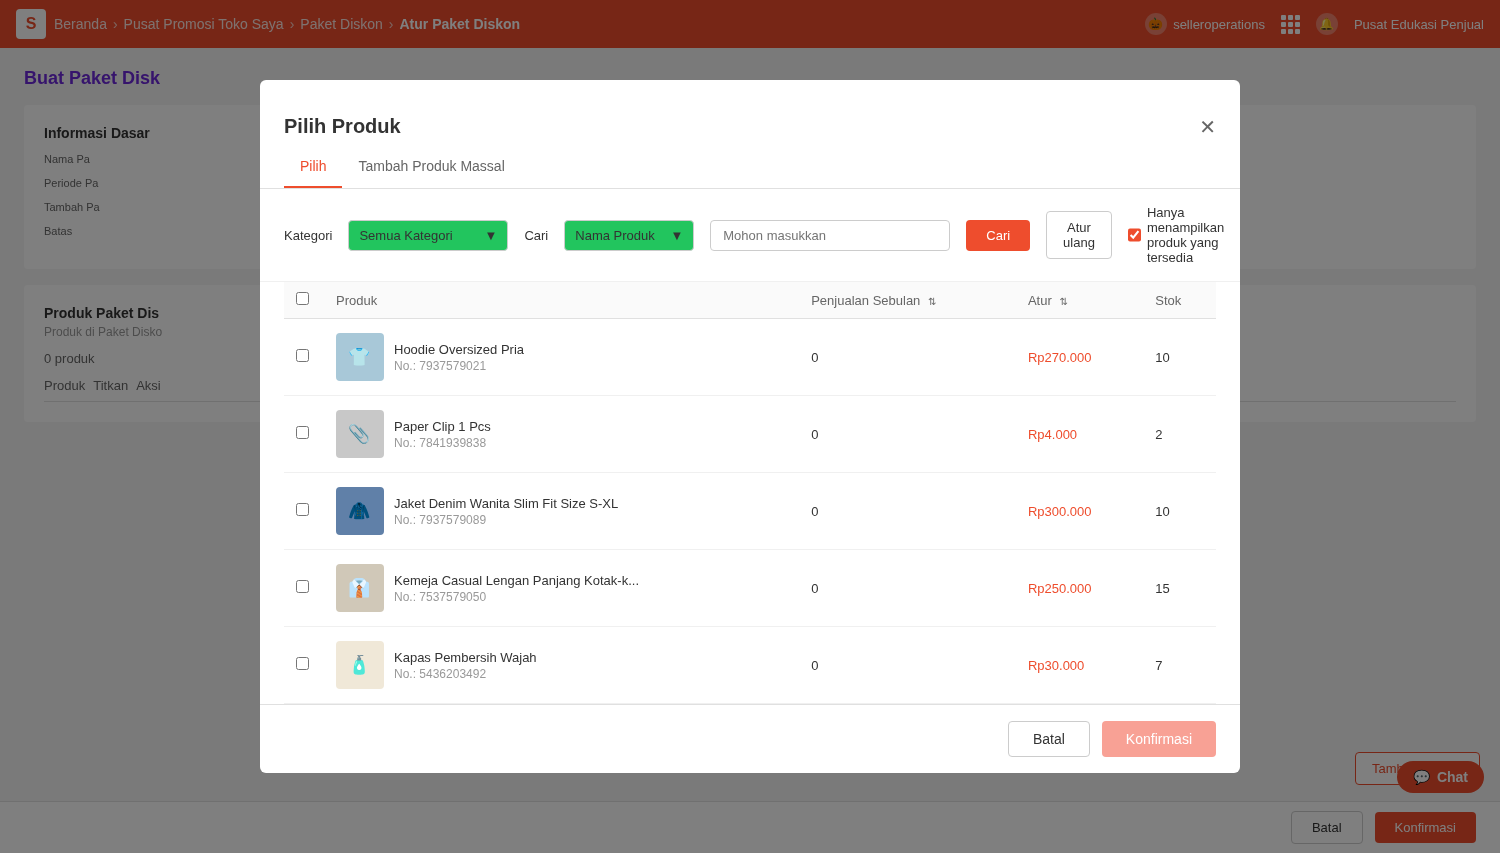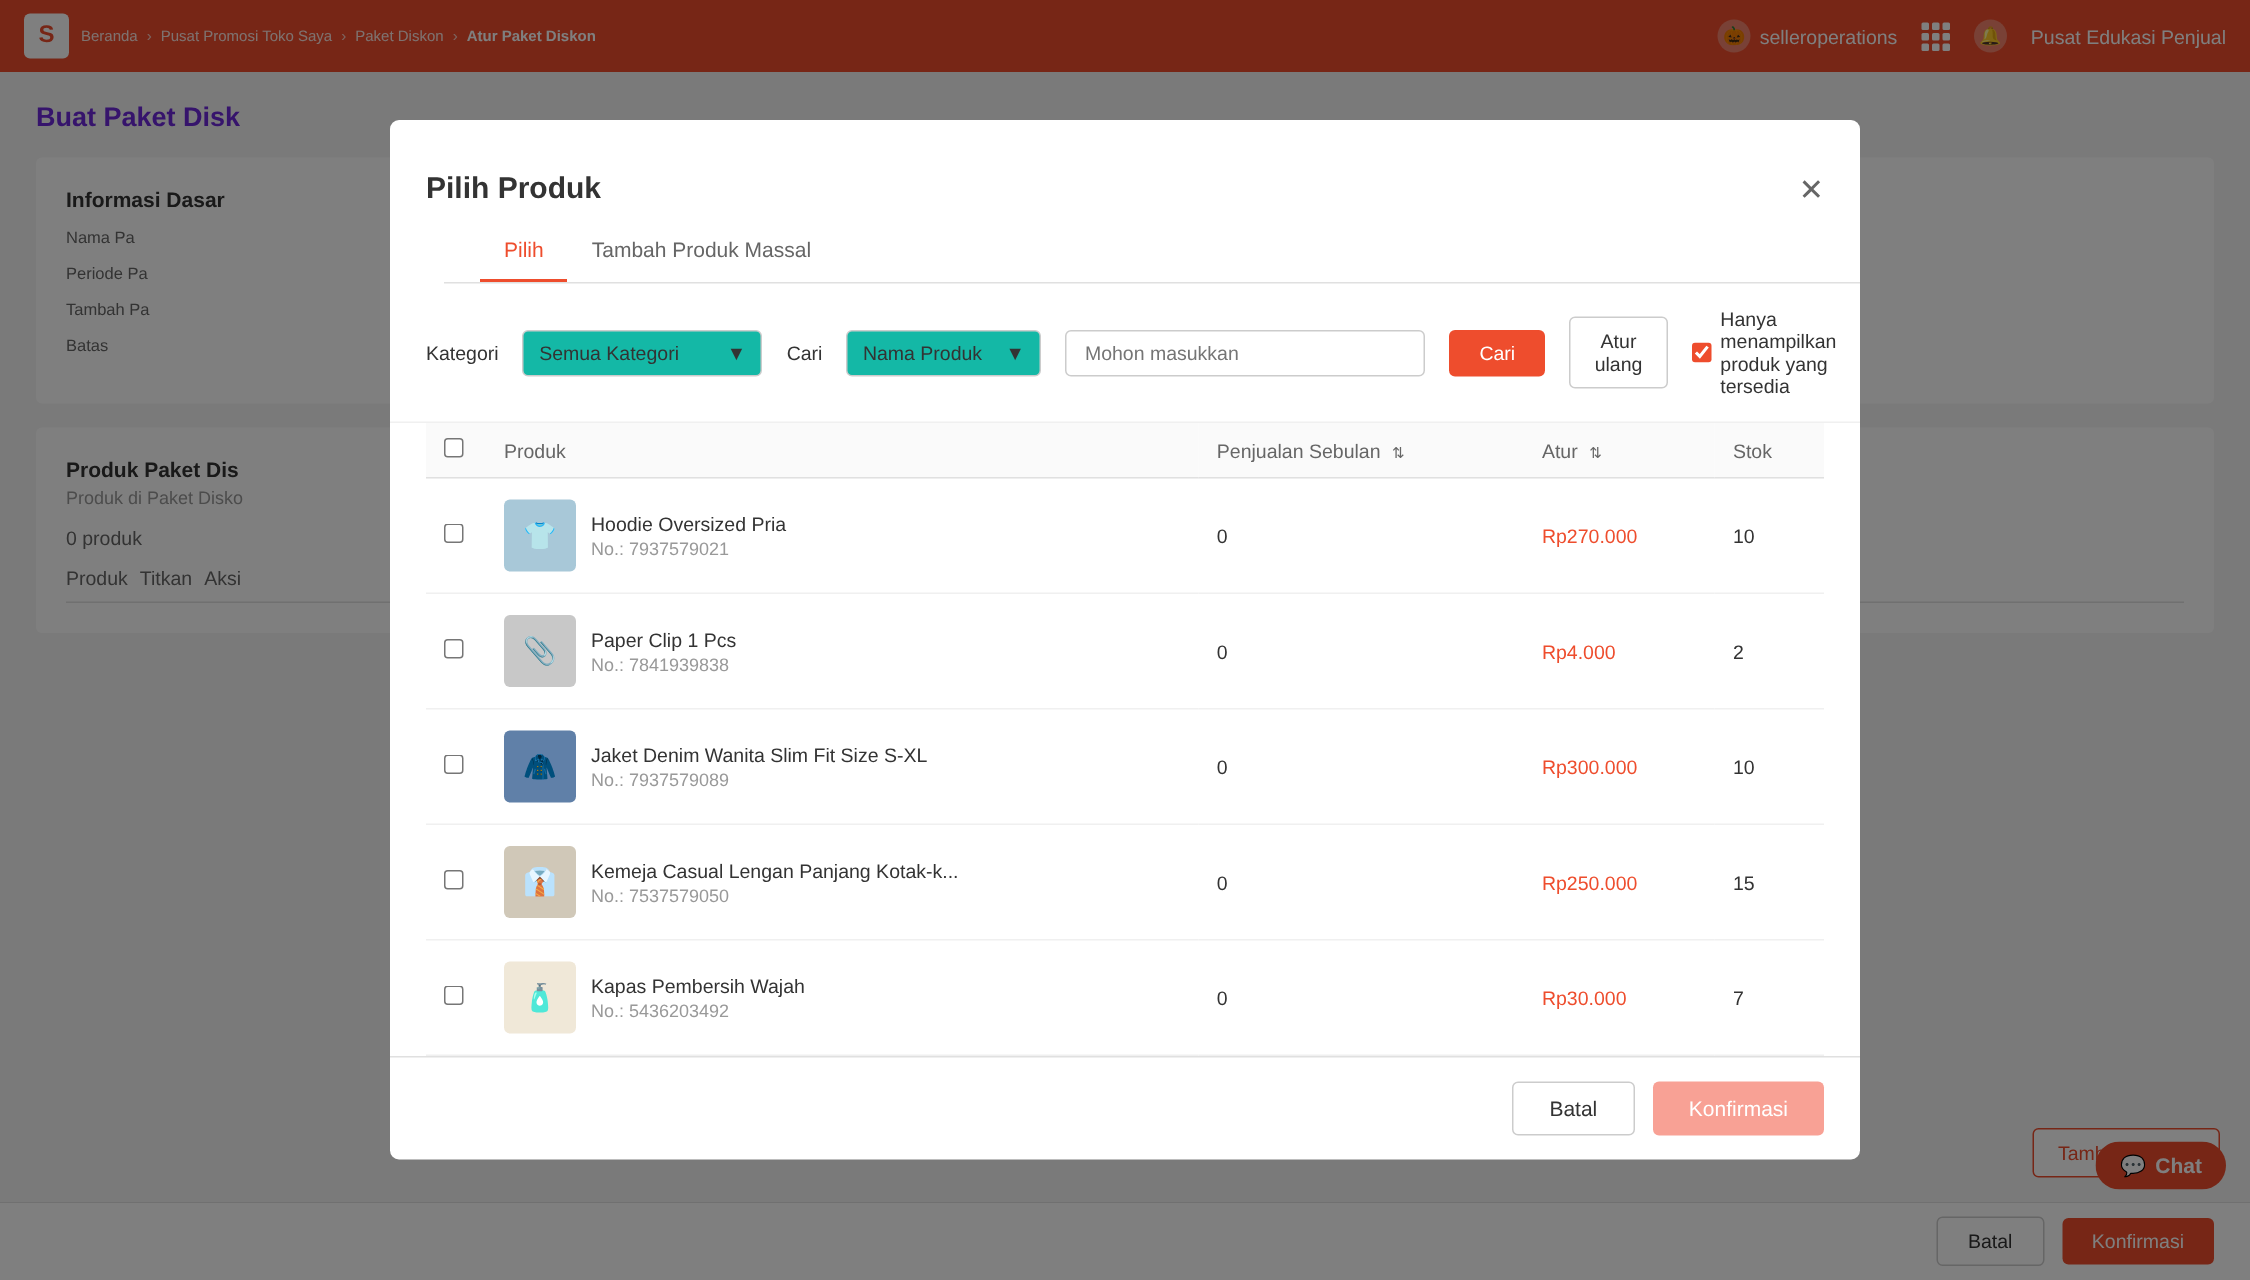--- a/index.html
+++ b/index.html
@@ -18,21 +18,21 @@
     }
     .topnav-logo {
       width: 30px; height: 30px;
       background: white;
       border-radius: 4px;
       display: flex; align-items: center; justify-content: center;
       font-weight: bold; color: #ee4d2d; font-size: 16px;
       flex-shrink: 0;
     }
     .breadcrumb {
-      display: flex; align-items: center; gap: 6px; color: white; font-size: 10px; text-align: right;
+      display: flex; align-items: center; gap: 6px; color: white; font-size: 14px; text-align: right;
     }
     .breadcrumb span { opacity: 0.85; }
     .breadcrumb .bold { font-weight: 600; opacity: 1; }
     .breadcrumb .sep { opacity: 0.7; }
     .topnav-right { margin-left: auto; display: flex; align-items: center; gap: 16px; }
     .topnav-user { display: flex; align-items: center; gap: 6px; color: white; font-size: 13px; }
     .topnav-icon { width: 22px; height: 22px; background: rgba(255,255,255,0.3); border-radius: 50%; display: flex; align-items: center; justify-content: center; font-size: 12px; }
     .grid-icon { display: grid; grid-template-columns: repeat(3,5px); gap: 2px; }
     .grid-dot { width: 5px; height: 5px; background: white; border-radius: 1px; }
 
@@ -100,21 +100,20 @@
       display: flex; align-items: center; justify-content: space-between; margin-top: 15px;
     }
     .modal-title { font-size: 20px; font-weight: 600; color: #333; }
     .modal-close { background: none; border: none; font-size: 20px; cursor: pointer; color: #666; line-height: 1; }
 
     .modal-tabs {
       display: flex; gap: 0;
       padding: 0 24px;
       border-bottom: 1px solid #e0e0e0;
       margin-top: 8px;
-      margin-left: 36px;
     }
     .tab {
       padding: 12px 16px;
       font-size: 14px;
       cursor: pointer;
       color: #666;
       border-bottom: 2px solid transparent;
     }
     .tab.active { color: #ee4d2d; border-bottom-color: #ee4d2d; font-weight: 500; }
 
@@ -126,21 +125,21 @@
       border-bottom: 1px solid #f0f0f0;
     }
     .filter-label { font-size: 13px; color: #333; }
     .filter-select {
       display: flex; align-items: center; gap: 6px;
       border: 1px solid #ccc; border-radius: 4px;
       padding: 7px 10px;
       font-size: 13px;
       min-width: 160px;
       cursor: pointer;
-      background: #14b8a6;
+      background: #22c55e;
     }
     .filter-input {
       border: 1px solid #ccc; border-radius: 4px;
       padding: 7px 12px;
       font-size: 13px;
       min-width: 240px;
       color: #999;
       outline: none;
     }
     .btn-search {

